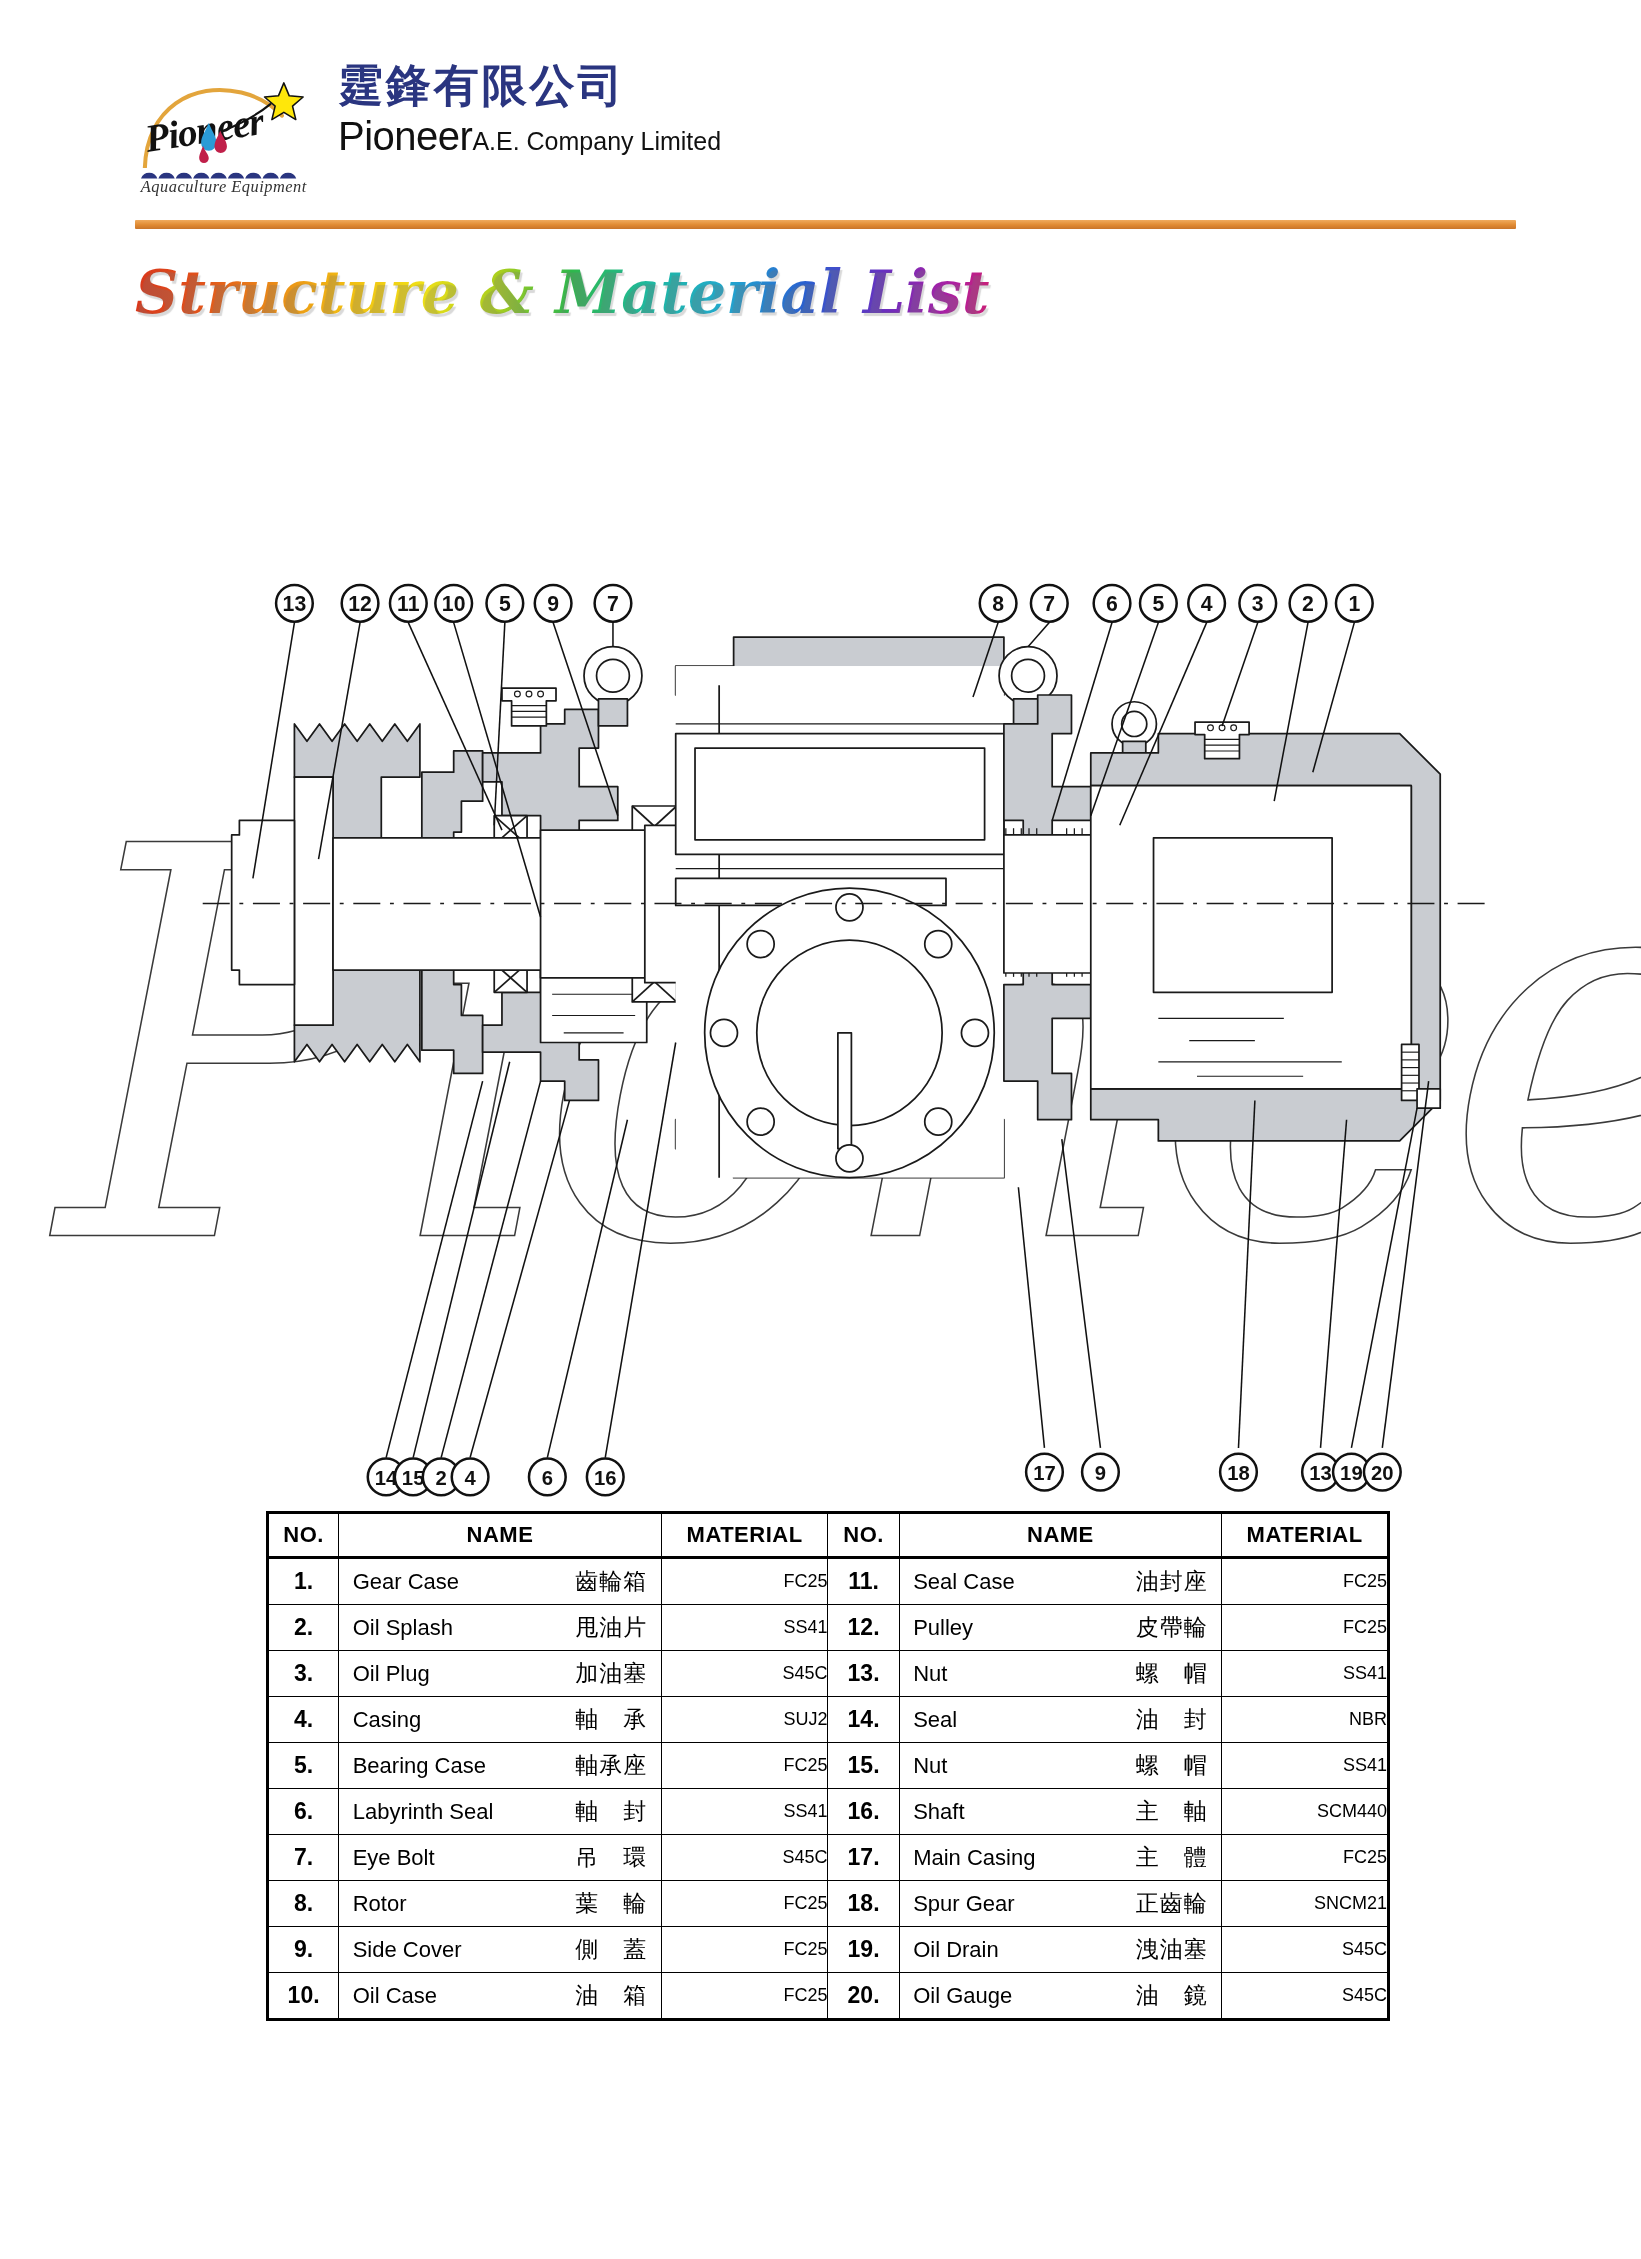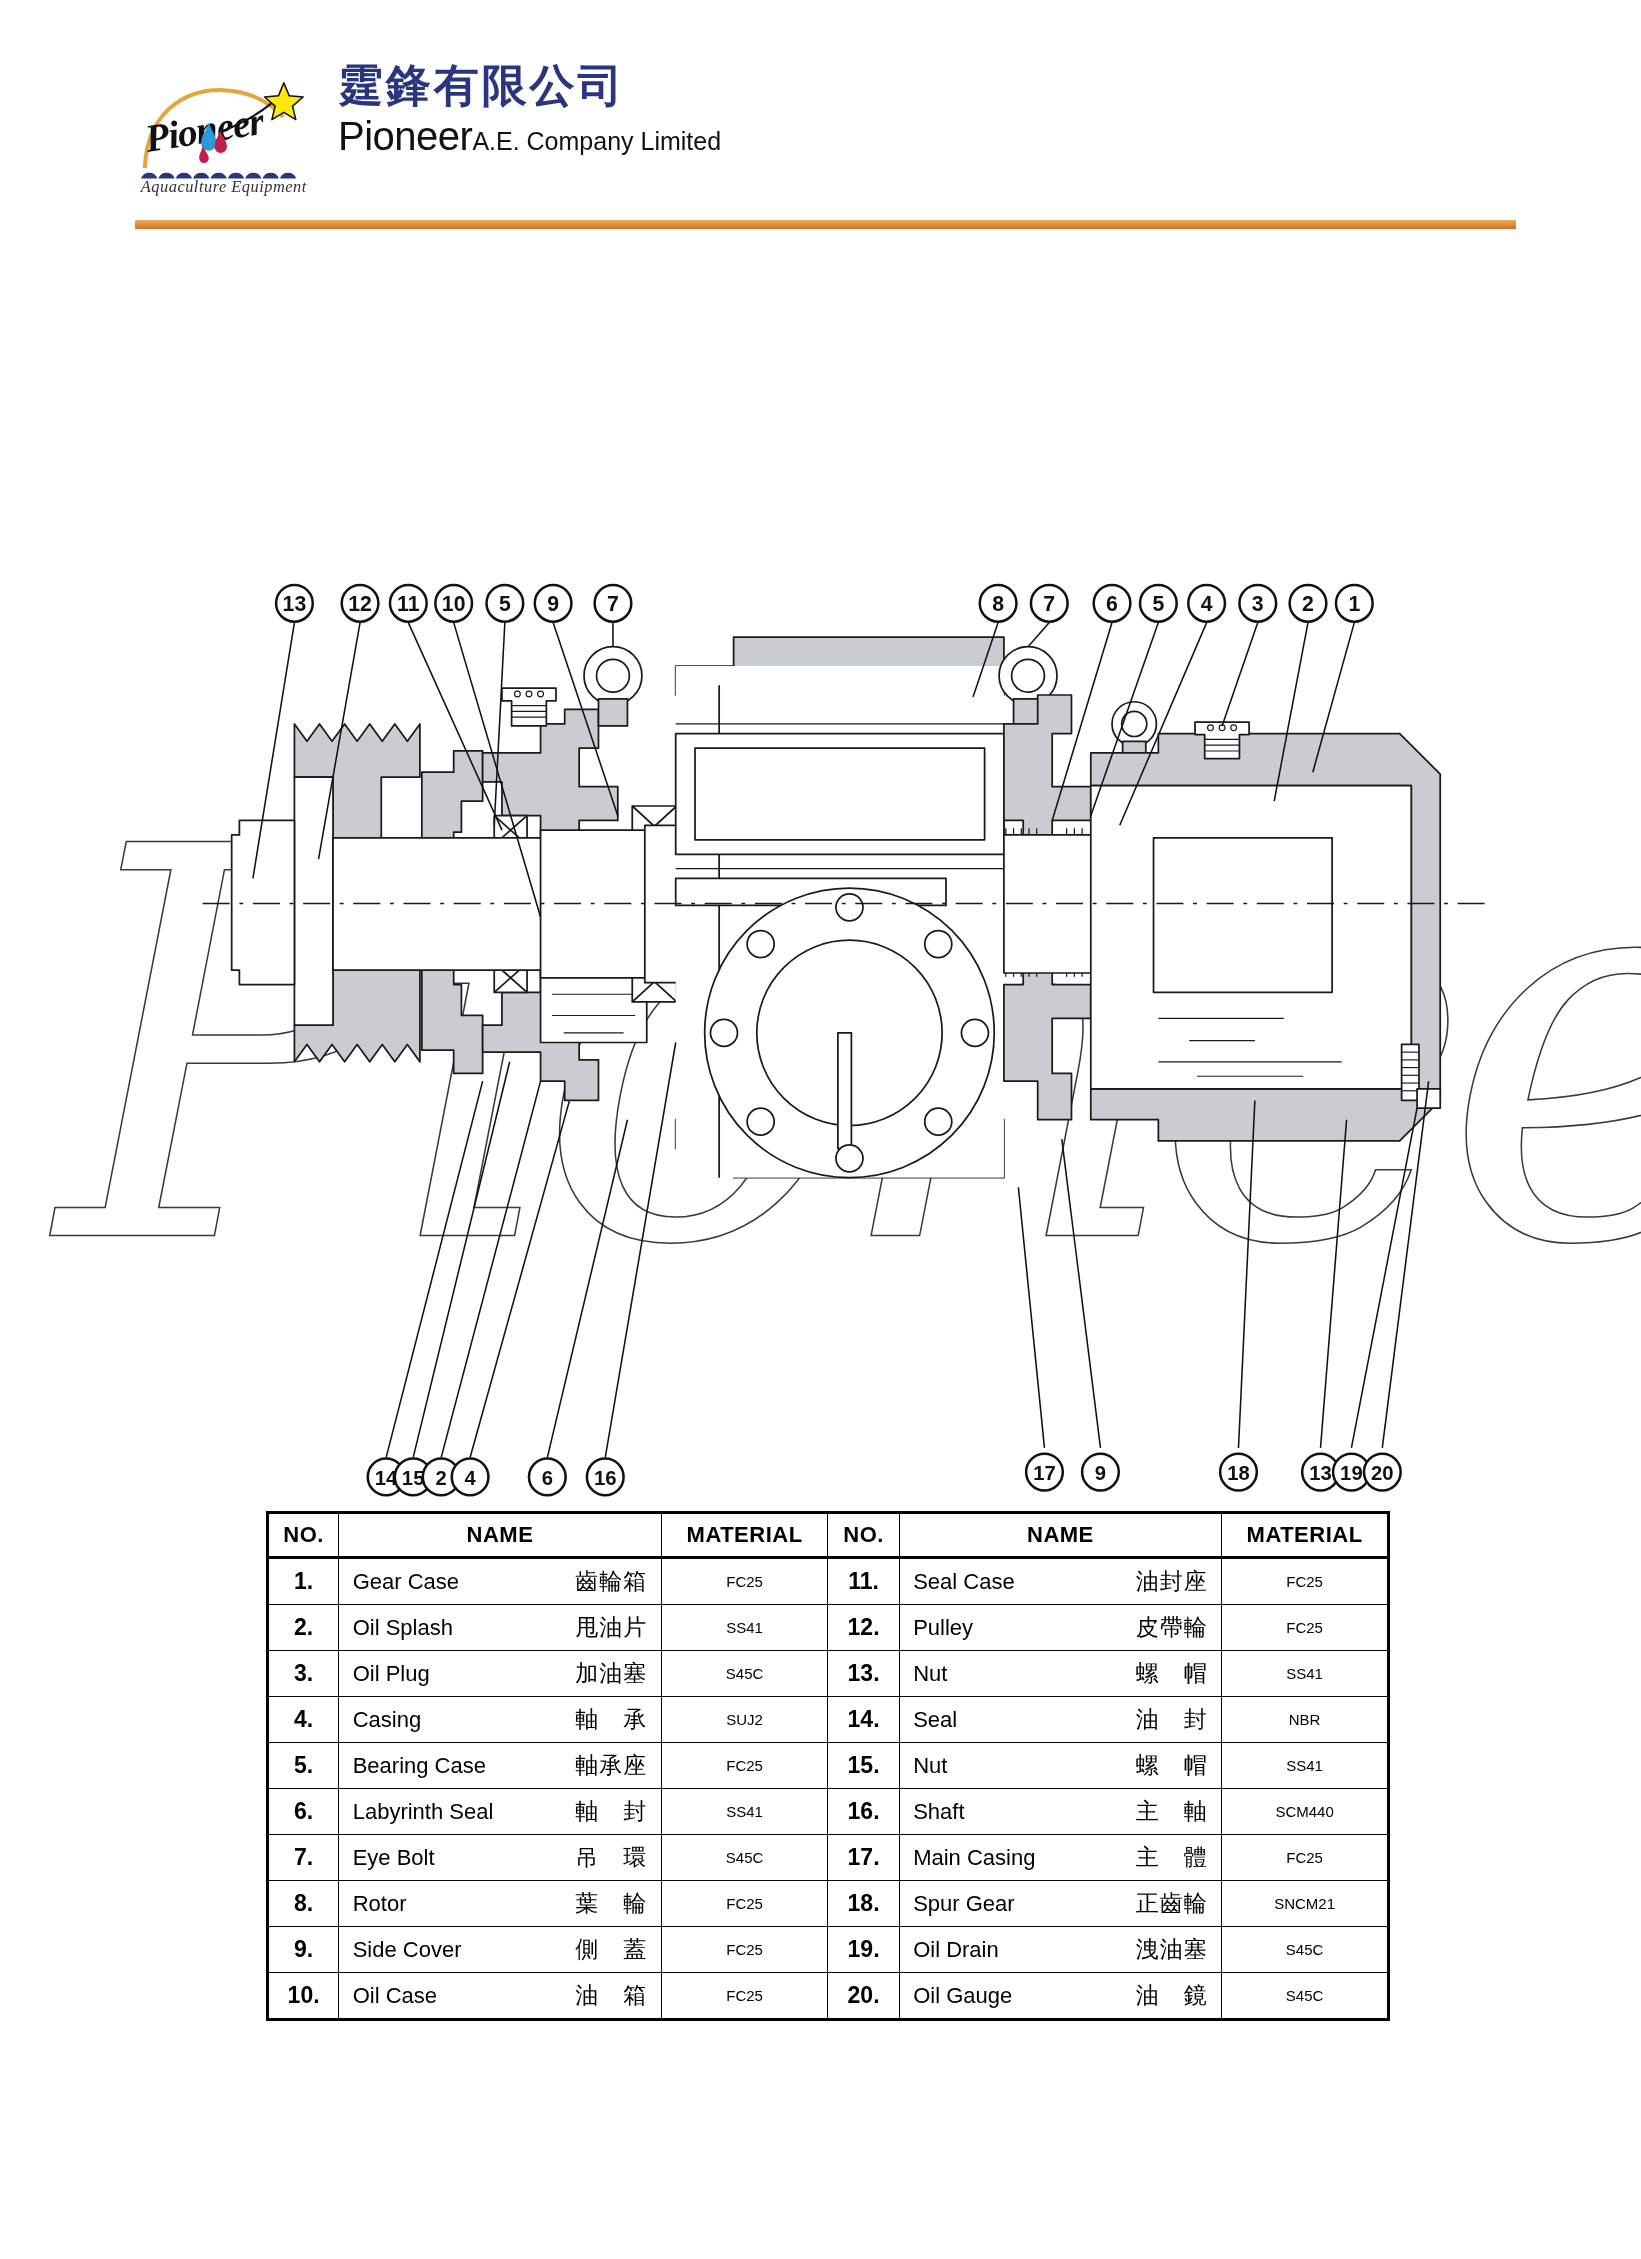--- a/index.html
+++ b/index.html
@@ -221,22 +221,22 @@
     text-align: center;
     border-bottom: 3.9px solid #000000;
     height: 42px;
   }
   table.parts tbody td.num {
     font-size: 23px;
     font-weight: bold;
     text-align: center;
   }
   table.parts tbody td.mat {
-    font-size: 15px;
-    text-align: center;
+    font-size: 18px;
+    text-align: right;
   }
   table.parts tbody td.nm {
     font-size: 0;
     padding: 0 13.5px;
   }
   .nm-inner {
     display: flex;
     align-items: center;
     justify-content: space-between;
     width: 100%;
@@ -304,20 +304,21 @@
     <div id="brand-en-row">
       <span id="brand-en-main">Pioneer</span>
       <span id="brand-en-sub">A.E. Company Limited</span>
     </div>
   </div>
 
   <div id="header-rule"></div>
 </div>
 
 <div id="title-block">
+  <div id="title-en">Structure &amp; Material List</div>
 </div>
 
 <div id="diagram-area">
   <svg id="diagram-svg" viewBox="0 0 1700 960">
 
     <g opacity="1">
       <text x="60" y="680" font-family="DejaVu Serif, serif" font-style="italic" font-size="560" fill="none" stroke="#3a3a3a" stroke-width="1.6" letter-spacing="-30">Pioneer</text>
     </g>
 
     <g stroke="#1a1a1a" stroke-width="1.8" fill="none" stroke-linejoin="round">

